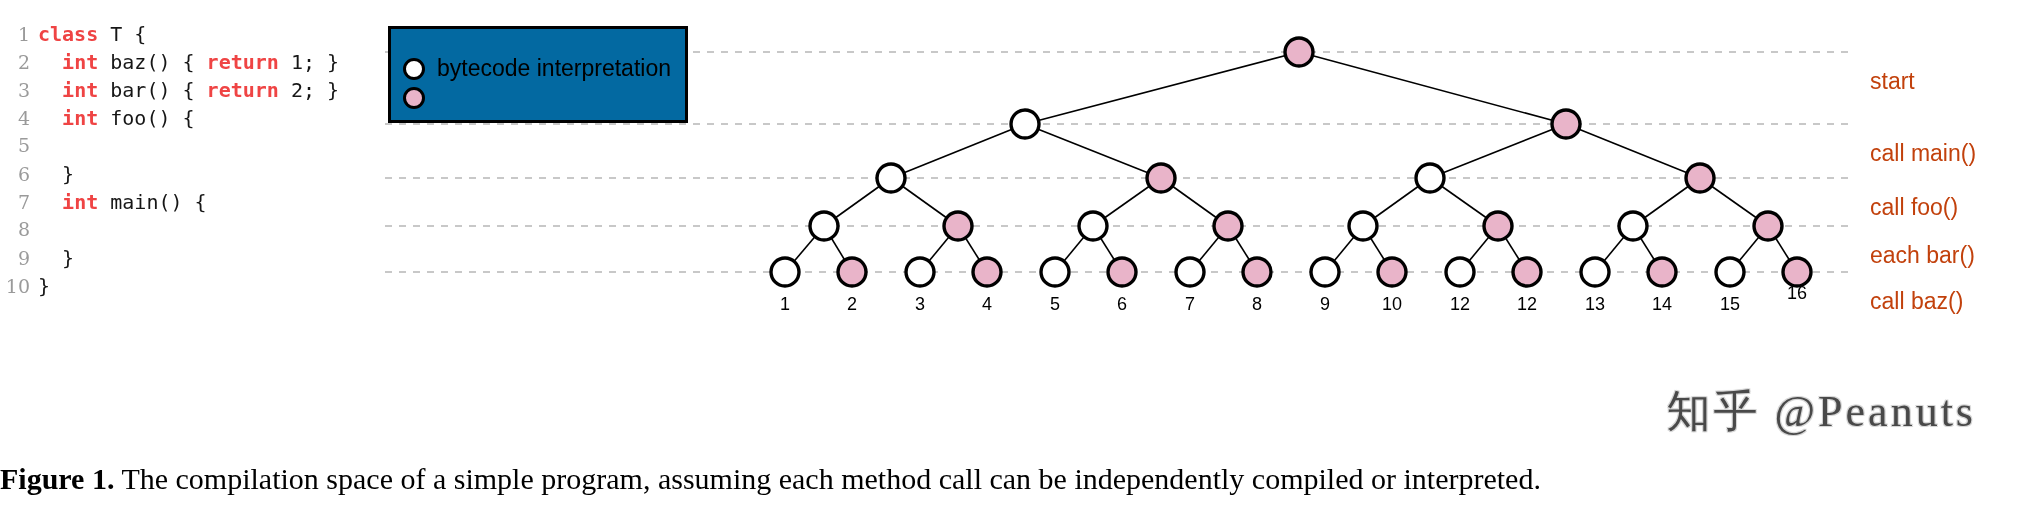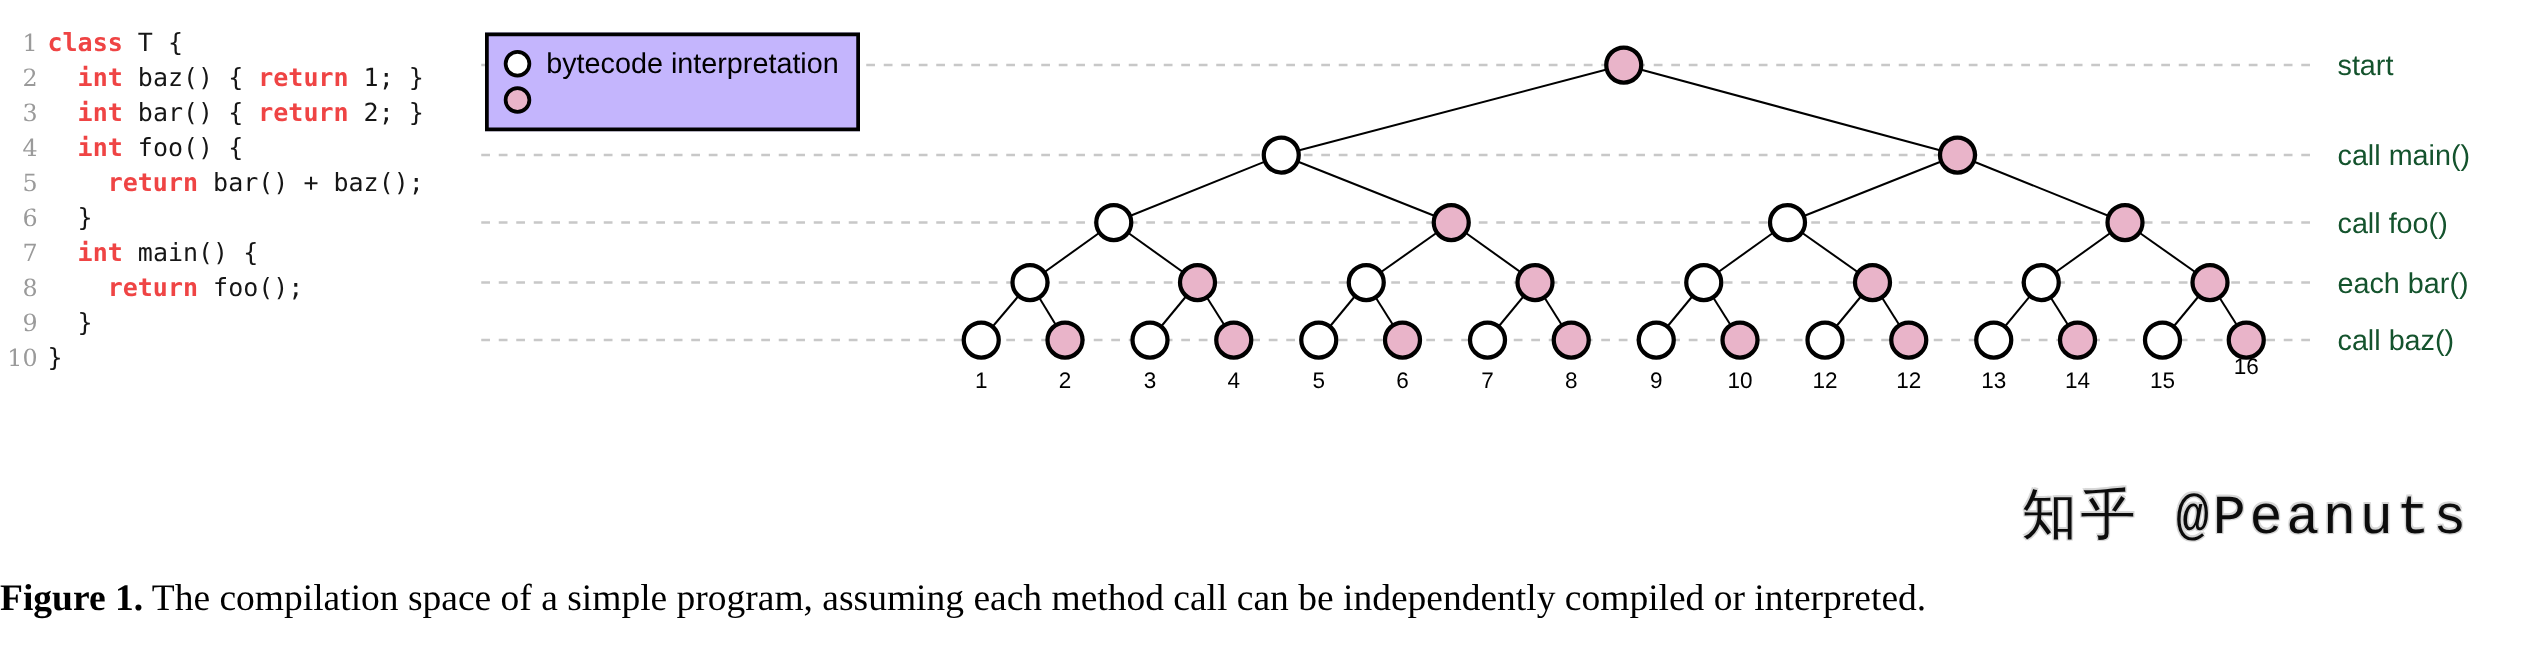--- a/index.html
+++ b/index.html
@@ -14,46 +14,46 @@
   .code-text{font-family:"DejaVu Sans Mono", monospace;font-size:20px;
              color:#161616;white-space:pre;letter-spacing:0px;}
   .kw{color:#ef4444;font-weight:bold;}
 
   
   #figure{position:absolute;left:380px;top:0;width:1638px;height:430px;}
   #tree-svg{position:absolute;left:0;top:0;}
 
   
   #legend{position:absolute;left:8px;top:26px;border:3px solid #000;
-          background:#c4b5fd;padding:7px 14px 8px 12px;z-index:5;}
+          background:#0369a1;padding:25px 14px 8px 12px;z-index:5;}
   .legend-row{display:flex;align-items:center;height:29px;}
   .legend-swatch{width:22px;height:22px;border-radius:50%;
                  border:3px solid #000;box-sizing:border-box;margin-right:12px;}
   .sw-white{background:#ffffff;}
   .sw-pink{background:#e9b4c9;}
   .legend-label{font-size:23px;color:#000;font-family:"Liberation Sans", sans-serif;}
 
   
-  .level-label{position:absolute;font-size:23px;color:#14532d;
-               font-family:"Liberation Sans", sans-serif;white-space:nowrap;}
+  .level-label{position:absolute;font-size:23px;color:#c2410c;
+               font-family:"Liberation Sans", sans-serif;white-space:nowrap;margin-top:29px;}
 
   
   .leaf-num{position:absolute;font-size:18px;color:#000;text-align:center;
             width:40px;font-family:"Liberation Sans", sans-serif;}
 
   
   #caption{position:absolute;left:0;top:462px;width:2016px;
            font-family:"Liberation Serif", serif;font-size:30px;color:#000;
            white-space:nowrap;}
   #caption b{font-weight:bold;}
 
   
   #watermark{position:absolute;right:42px;top:382px;
-             font-family:Liberation Mono, monospace;font-size:44px;
-             color:#000000;text-shadow:0 0 2px #c9c9c9,1px 1px 0 #d7d7d7,
+             font-family:Liberation Serif, serif;font-size:44px;
+             color:#404040;text-shadow:0 0 2px #c9c9c9,1px 1px 0 #d7d7d7,
              -1px -1px 0 #d7d7d7,1px -1px 0 #d7d7d7,-1px 1px 0 #d7d7d7;
              letter-spacing:3px;opacity:.95;pointer-events:none;}
 </style>
 </head>
 <body>
 
 <div id="code-listing">
     <div class="code-line">
       <span class="ln">1</span>
       <span class="code-text"><span class="kw">class</span><span> T {</span></span>
@@ -65,33 +65,31 @@
     <div class="code-line">
       <span class="ln">3</span>
       <span class="code-text"><span>  </span><span class="kw">int</span><span> bar() { </span><span class="kw">return</span><span> 2; }</span></span>
     </div>
     <div class="code-line">
       <span class="ln">4</span>
       <span class="code-text"><span>  </span><span class="kw">int</span><span> foo() {</span></span>
     </div>
     <div class="code-line">
       <span class="ln">5</span>
-      <span class="code-text"><span>    </span><span class="kw">return</span><span> bar() + baz();</span></span>
     </div>
     <div class="code-line">
       <span class="ln">6</span>
       <span class="code-text"><span>  </span><span>}</span></span>
     </div>
     <div class="code-line">
       <span class="ln">7</span>
       <span class="code-text"><span>  </span><span class="kw">int</span><span> main() {</span></span>
     </div>
     <div class="code-line">
       <span class="ln">8</span>
-      <span class="code-text"><span>    </span><span class="kw">return</span><span> foo();</span></span>
     </div>
     <div class="code-line">
       <span class="ln">9</span>
       <span class="code-text"><span>  </span><span>}</span></span>
     </div>
     <div class="code-line">
       <span class="ln">10</span>
       <span class="code-text"><span>}</span></span>
     </div>
   </div>

